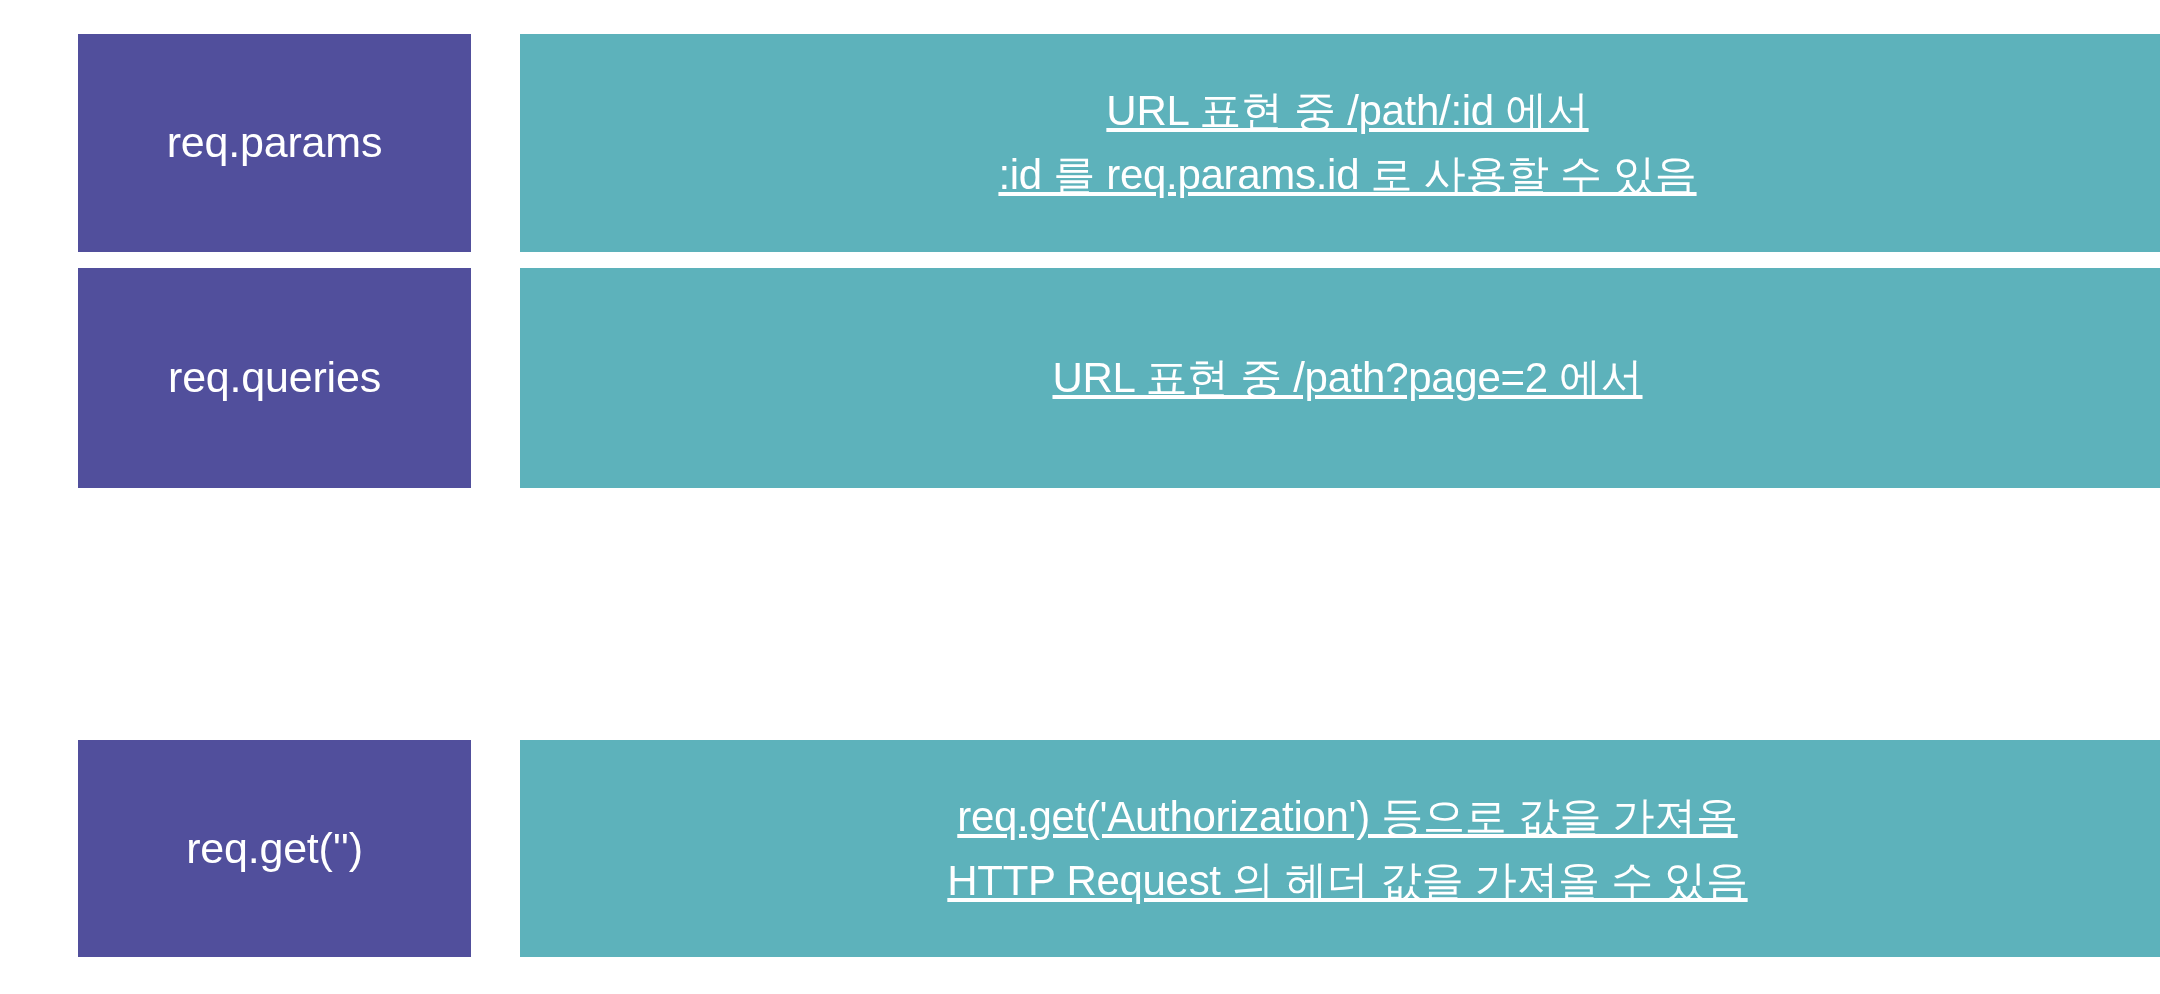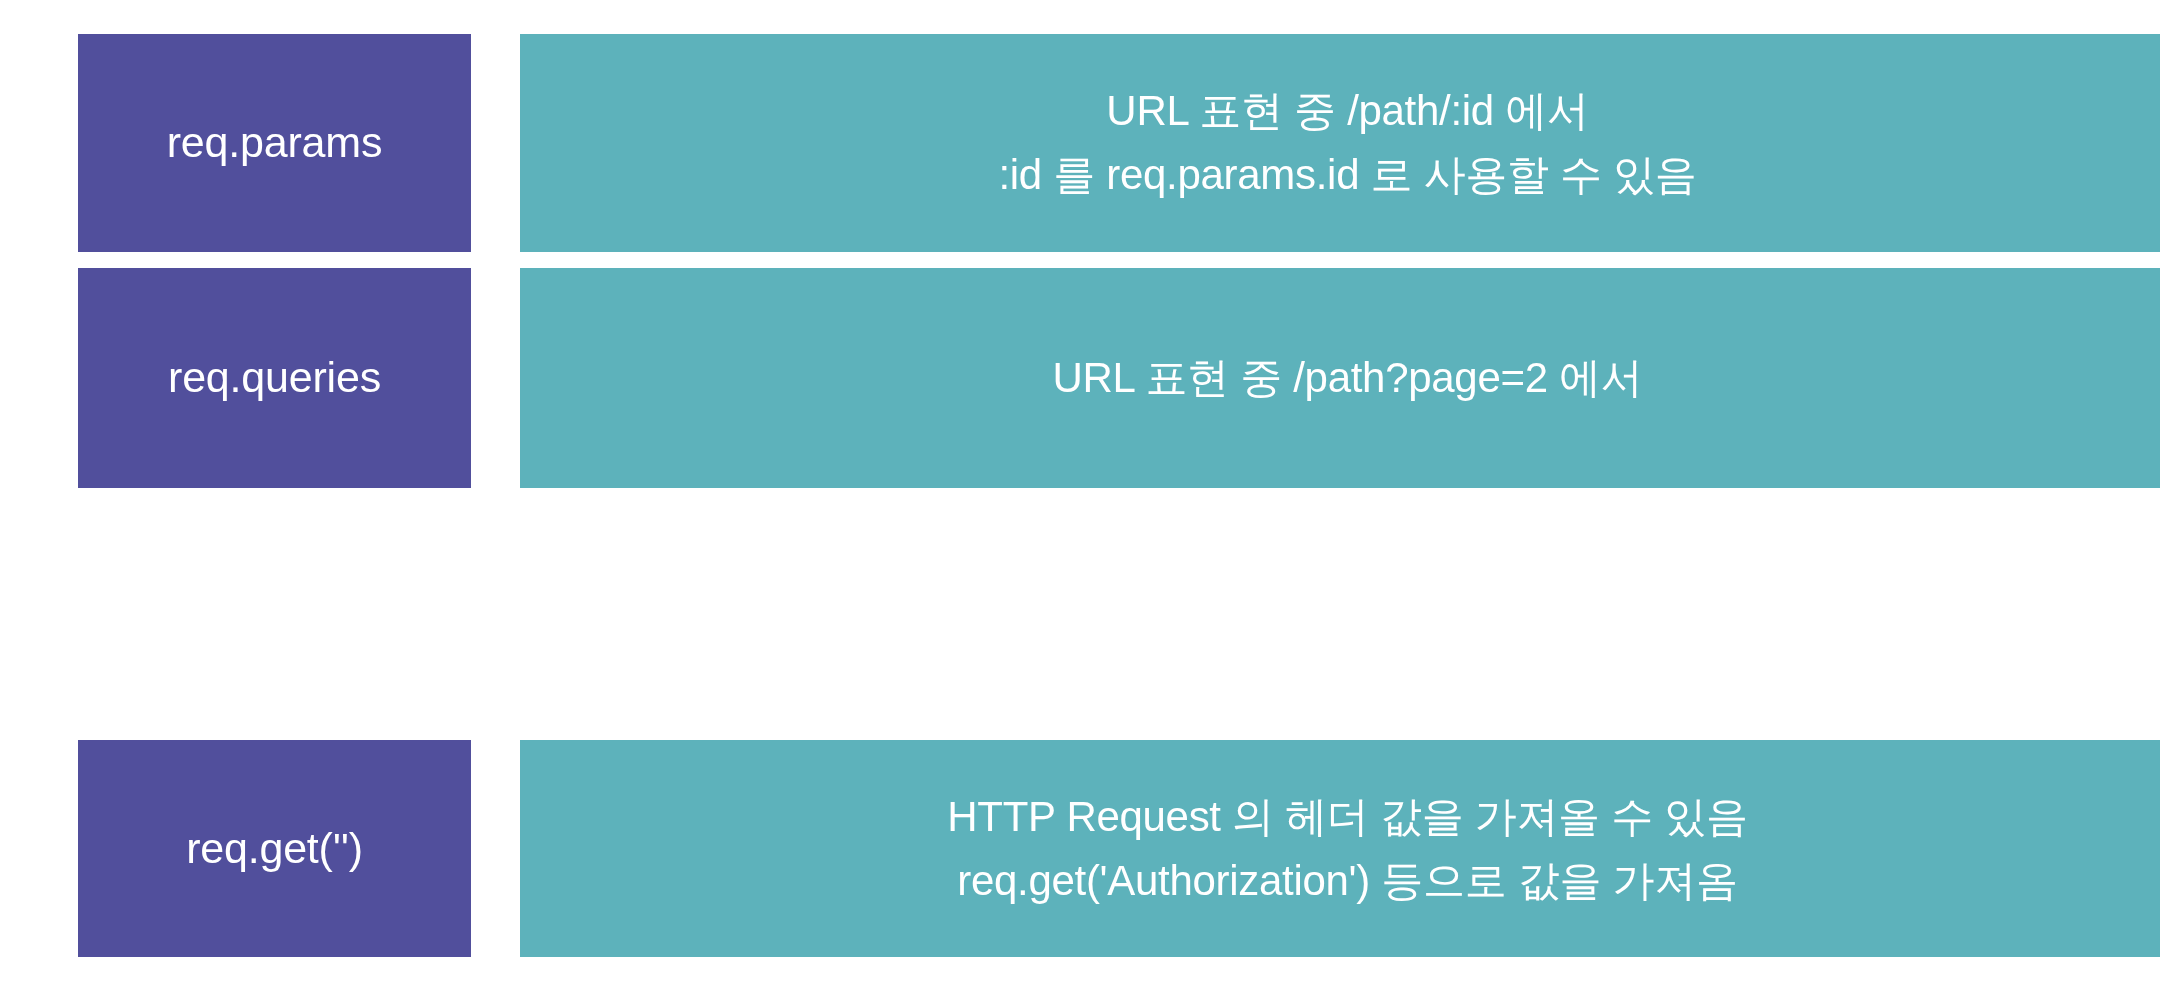--- a/index.html
+++ b/index.html
@@ -56,20 +56,21 @@
   .desc-text {
     color: #ffffff;
     font-size: 42px;
     line-height: 1.52;
     text-align: center;
     letter-spacing: -0.3px;
   }
   .desc-line {
     display: block;
     white-space: nowrap;
+    text-decoration: underline;
   }
   .r1 { grid-row: 1; }
   .r2 { grid-row: 3; }
   .r3 { grid-row: 5; }
   .r4 { grid-row: 7; }
 </style>
 </head>
 <body>
 
 <div id="slide">
@@ -93,19 +94,19 @@
         <span class="desc-line">URL 표현 중 /path?page=2 에서</span>
       </div>
     </div>
 
 
     <div class="label-cell r4">
       <span class="label-text">req.get('')</span>
     </div>
     <div class="desc-cell r4">
       <div class="desc-text">
+        <span class="desc-line">req.get('Authorization') 등으로 값을 가져옴</span>
         <span class="desc-line">HTTP Request 의 헤더 값을 가져올 수 있음</span>
-        <span class="desc-line">req.get('Authorization') 등으로 값을 가져옴</span>
       </div>
     </div>
 
   </div>
 </div>
 
 </body></html>

